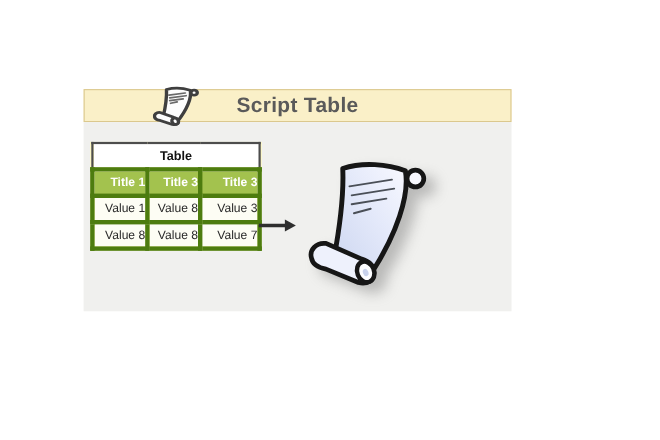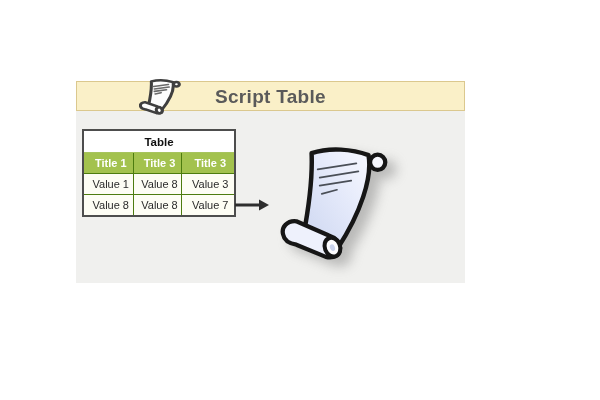--- a/index.html
+++ b/index.html
@@ -25,22 +25,22 @@
     background:#f0f0ee;
   }
   
   table.script-table{
     position:absolute;left:82px;top:129px;width:152px;
     border-collapse:collapse;table-layout:fixed;
     border:2px solid #4d4d4d;background:#fef9c3;
     font-size:11px;
   }
   table.script-table th,table.script-table td{
-    border:1px solid #4d7c0f;padding:0 0 0 5px;height:20px;
-    text-align:center;vertical-align:middle;white-space:nowrap;overflow:hidden;
+    border:4px solid #4d7c0f;padding:0 0 0 5px;height:20px;
+    text-align:right;vertical-align:middle;white-space:nowrap;overflow:hidden;
   }
   tr.caption-row th{
     background:#ffffff;color:#111111;font-weight:bold;text-align:center;
     height:21px;font-size:11.5px;border:none;border-bottom:1px solid #a7c45e;padding:0;
   }
   tr.title-row th{
     background:#a3c24e;color:#ffffff;font-weight:bold;
   }
   tr.val-even td{background:#fdfdf4;color:#2a2a2a;margin-top:32px;}
   tr.val-odd td{background:#e3eecb;color:#2a2a2a;}

